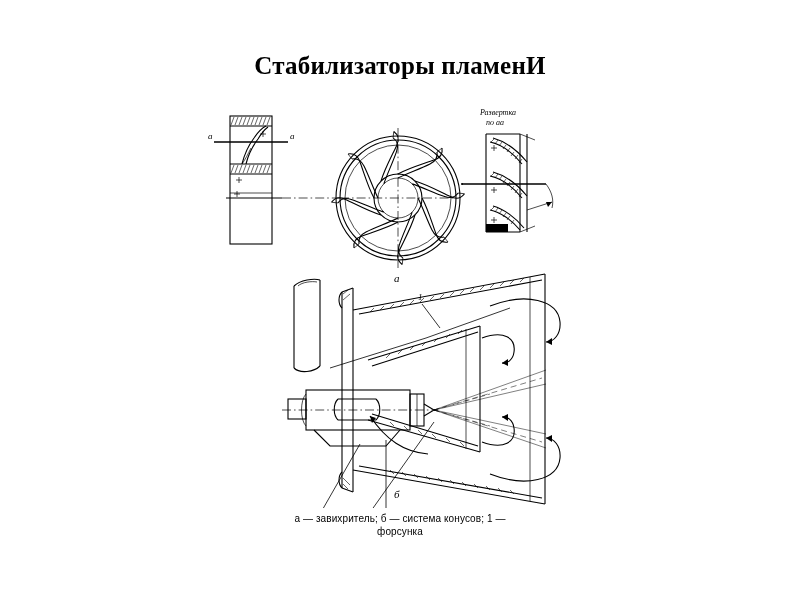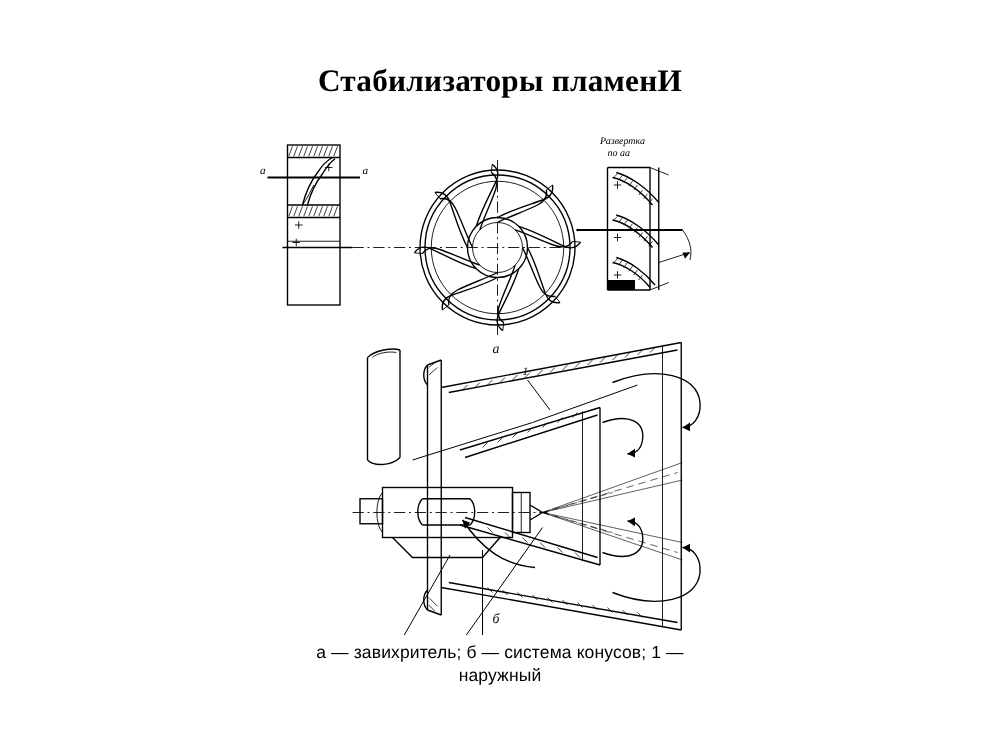--- a/index.html
+++ b/index.html
@@ -42,21 +42,21 @@
   #figure svg { display: block; }
 
   
   #caption {
     position: absolute;
     left: 150px;
     top: 512px;
     width: 500px;
     text-align: center;
     font-family: "Liberation Sans", sans-serif;
-    font-size: 14px;
+    font-size: 10px;
     line-height: 1.33;
     color: #000000;
     letter-spacing: 0.1px;
   }
 
   .ink      { fill: none; stroke: #000000; stroke-width: 1.1; }
   .ink-thin { fill: none; stroke: #000000; stroke-width: 0.7; }
   .ink-thick{ fill: none; stroke: #000000; stroke-width: 1.6; }
   .ink-fine { fill: none; stroke: #000000; stroke-width: 0.5; }
   .center-l { fill: none; stroke: #000000; stroke-width: 0.7;
@@ -417,14 +417,14 @@
     <text class="lbl-it" x="124" y="424">3</text>
 
     <text class="lbl-it-l" x="204" y="400">б</text>
   </g>
 
 </svg>
 </div>
 
 <div id="caption">
   <div>а — завихритель; б — система конусов; 1 —</div>
-  <div>наружный</div>
+  <div>форсунка</div>
 </div>
 
 </body></html>

